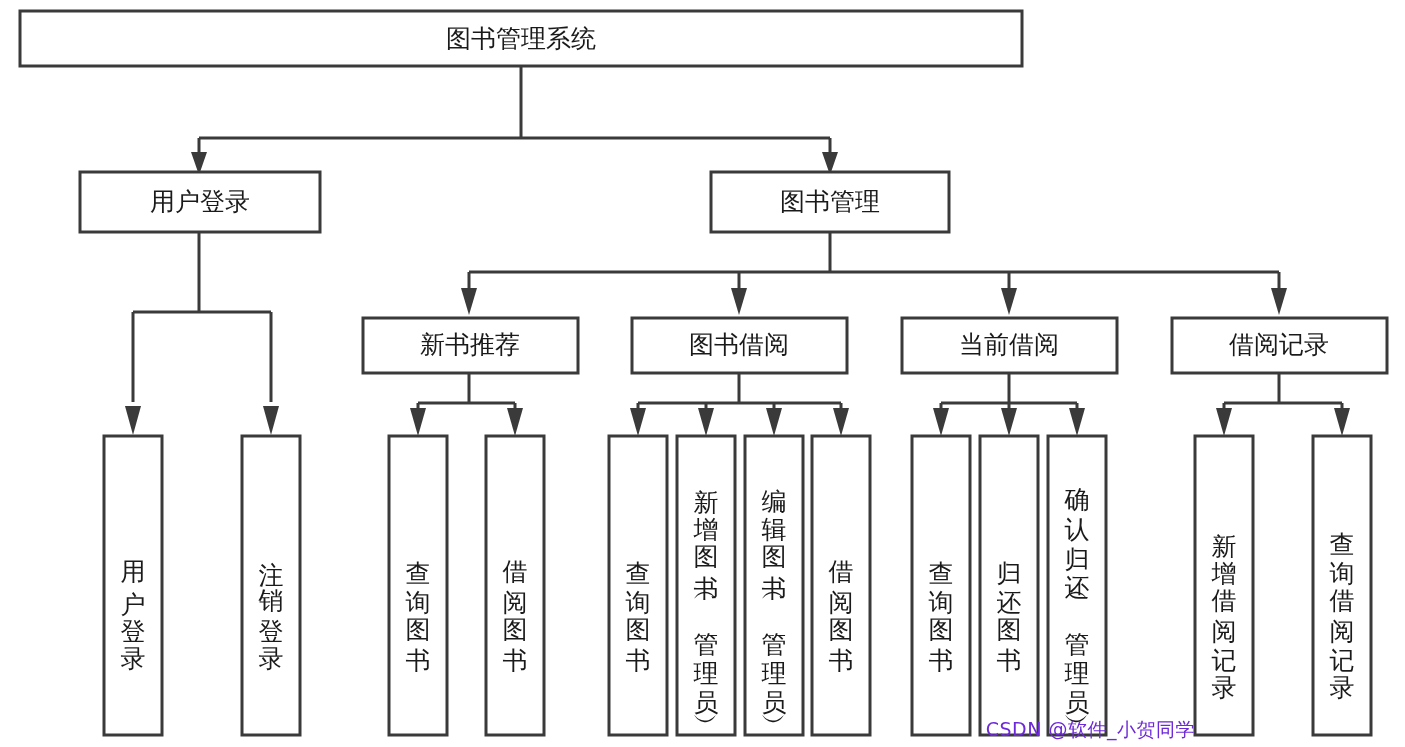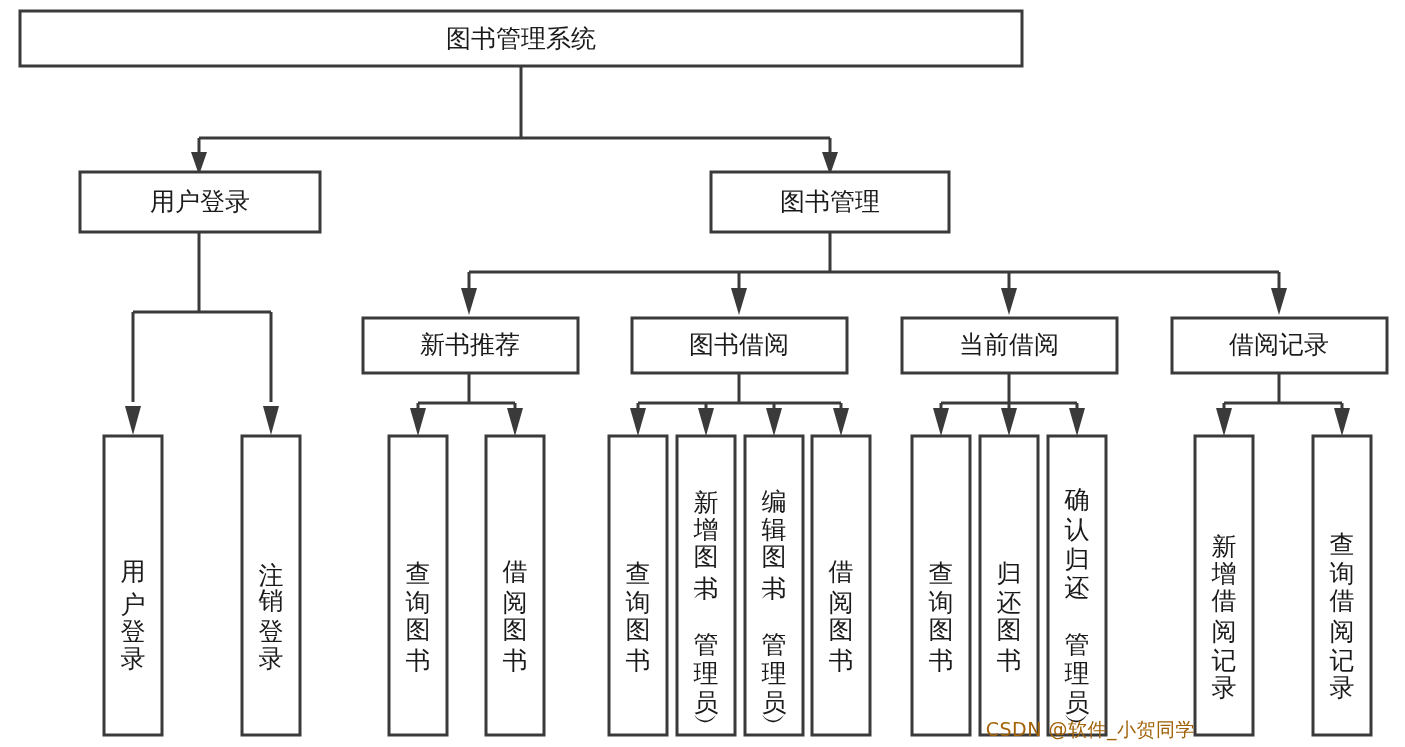--- a/index.html
+++ b/index.html
@@ -57,21 +57,21 @@
   .arrow-head {
     fill: #3a3a3a;
     stroke: none;
   }
   .watermark-text {
     position: absolute;
     right: 8px;
     bottom: 4px;
     font-family: "DejaVu Sans", "Liberation Sans", sans-serif;
     font-size: 19px;
-    color: #a16207;
+    color: #6d28d9;
     white-space: nowrap;
     letter-spacing: 0.5px;
     text-align: center;
   }
 </style>
 </head>
 <body>
 
 <div id="diagram-root">
 

